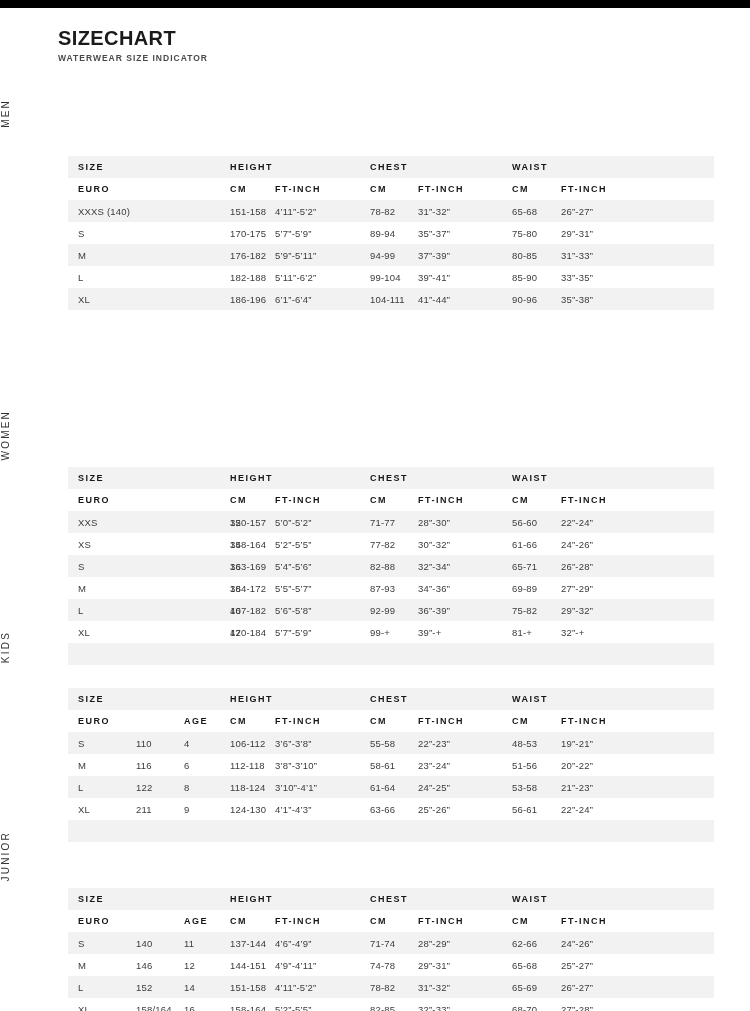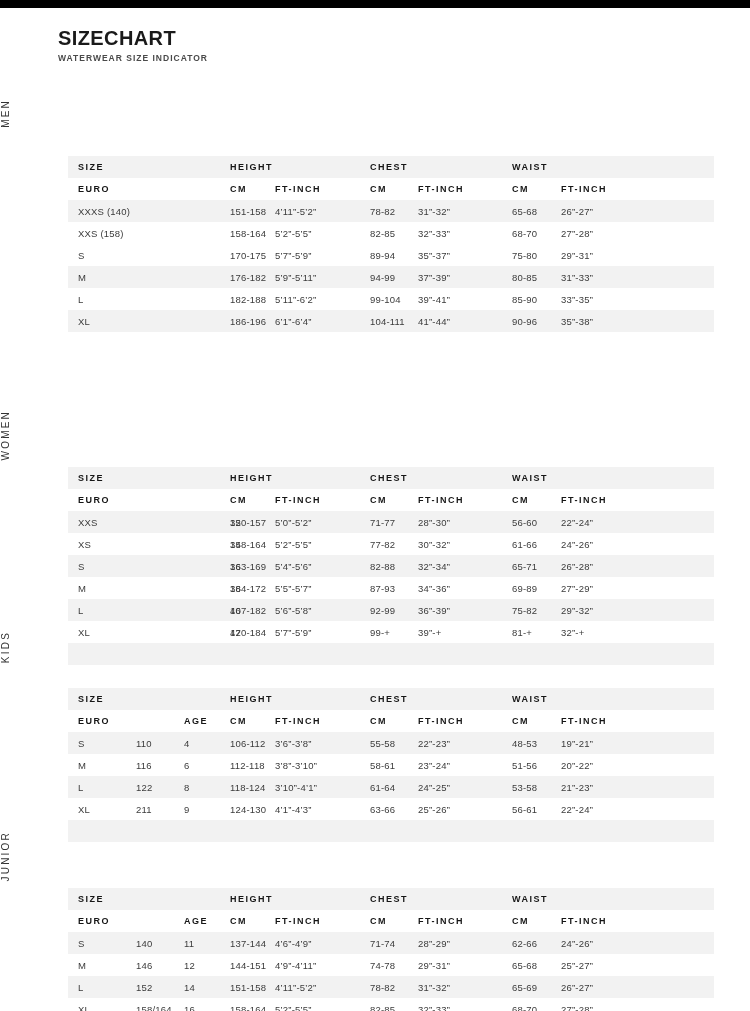--- a/index.html
+++ b/index.html
@@ -154,30 +154,20 @@
             <td>XXXS (140)</td>
             <td></td>
             <td>151-158</td>
             <td>4’11”-5’2”</td>
             <td>78-82</td>
             <td>31”-32”</td>
             <td>65-68</td>
             <td>26”-27”</td>
           </tr>
           <tr class="plain">
-            <td>XXS (158)</td>
-            <td></td>
-            <td>158-164</td>
-            <td>5’2”-5’5”</td>
-            <td>82-85</td>
-            <td>32”-33”</td>
-            <td>68-70</td>
-            <td>27”-28”</td>
-          </tr>
-          <tr class="plain">
             <td>S</td>
             <td></td>
             <td>170-175</td>
             <td>5’7”-5’9”</td>
             <td>89-94</td>
             <td>35”-37”</td>
             <td>75-80</td>
             <td>29”-31”</td>
           </tr>
           <tr class="shade">

